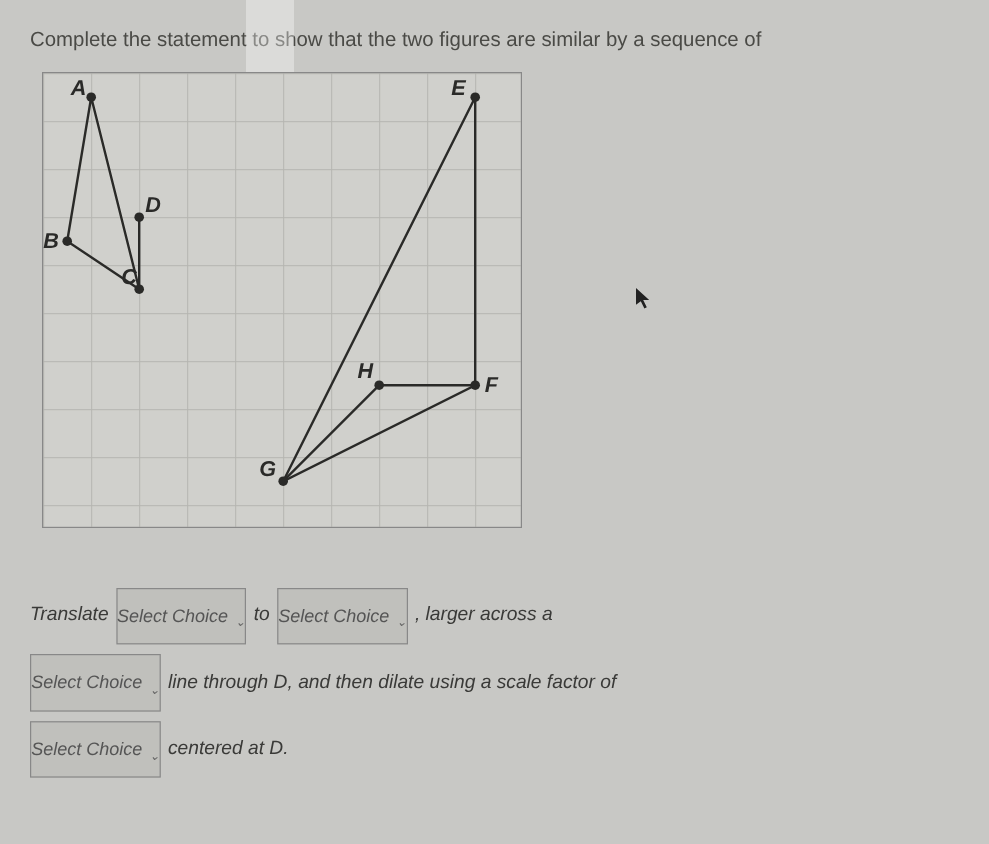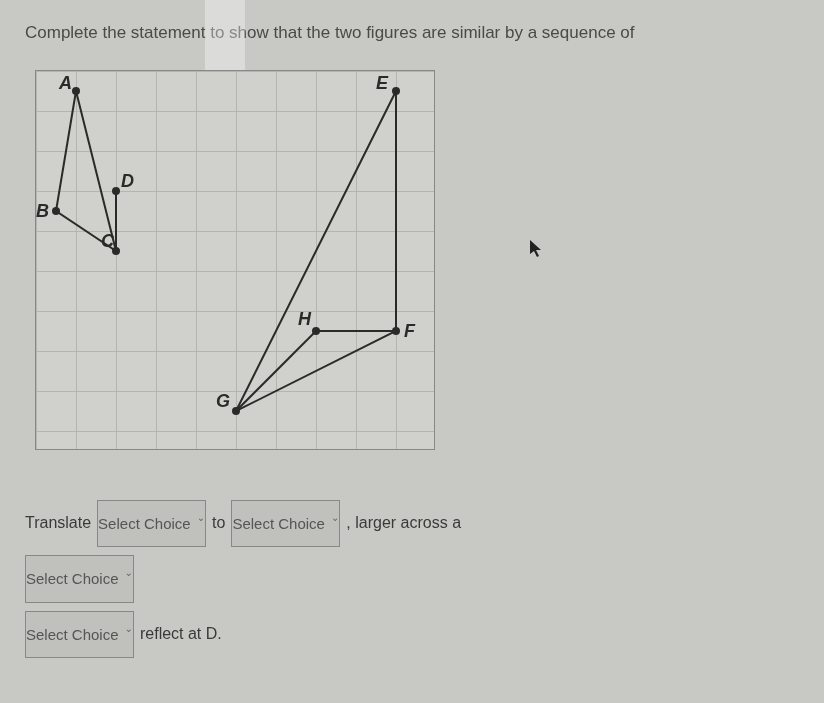--- a/index.html
+++ b/index.html
@@ -12,21 +12,21 @@
       background: #c8c8c5;
       width: 824px;
       height: 703px;
       padding: 20px 25px;
       color: #3a3a38;
       position: relative;
     }
     .question-text {
       font-size: 17px;
       line-height: 1.5;
-      margin-bottom: 24px;
+      margin-bottom: 14px;
       color: #4a4a46;
     }
     .graph-container {
       margin-left: 10px;
       margin-bottom: 50px;
     }
     .graph {
       width: 400px;
       height: 380px;
       background: linear-gradient(to right, #b5b5b0 1px, transparent 1px),
@@ -47,24 +47,25 @@
       font-size: 16px;
       line-height: 2.5;
       color: #3a3a38;
     }
     .answer-line {
       display: flex;
       align-items: center;
       flex-wrap: wrap;
       gap: 6px;
       margin-bottom: 8px;
+      font-style: italic;
     }
     .select-box {
       display: inline-flex;
-      align-items: flex-start;
+      align-items: flex-end;
       border: 1.5px solid #888;
       background: #c0c0bc;
       padding: 4px 0;
       font-size: 15px;
       color: #555;
       cursor: pointer;
       gap: 6px;
     }
     .chevron {
       font-size: 10px;
@@ -145,21 +146,22 @@
       <span>Select Choice</span>
       <span class="chevron">⌄</span>
     </span>
     <span>, larger across a</span>
   </div>
   <div class="answer-line">
     <span class="select-box">
       <span>Select Choice</span>
       <span class="chevron">⌄</span>
     </span>
+    <span>line through D, and then dilate using a scale factor of</span>
   </div>
   <div class="answer-line">
     <span class="select-box">
       <span>Select Choice</span>
       <span class="chevron">⌄</span>
     </span>
-    <span>reflect at D.</span>
+    <span>centered at D.</span>
   </div>
 </div>
 
 </body></html>

